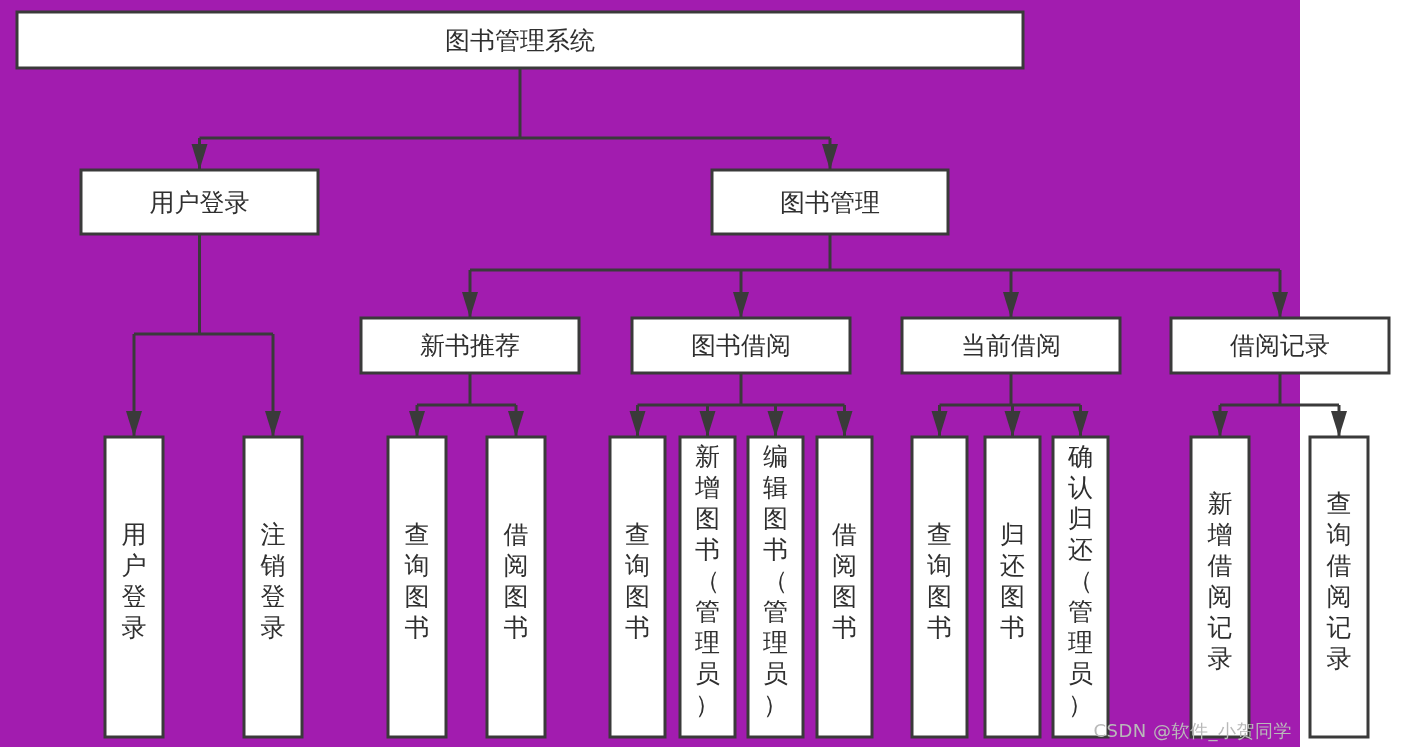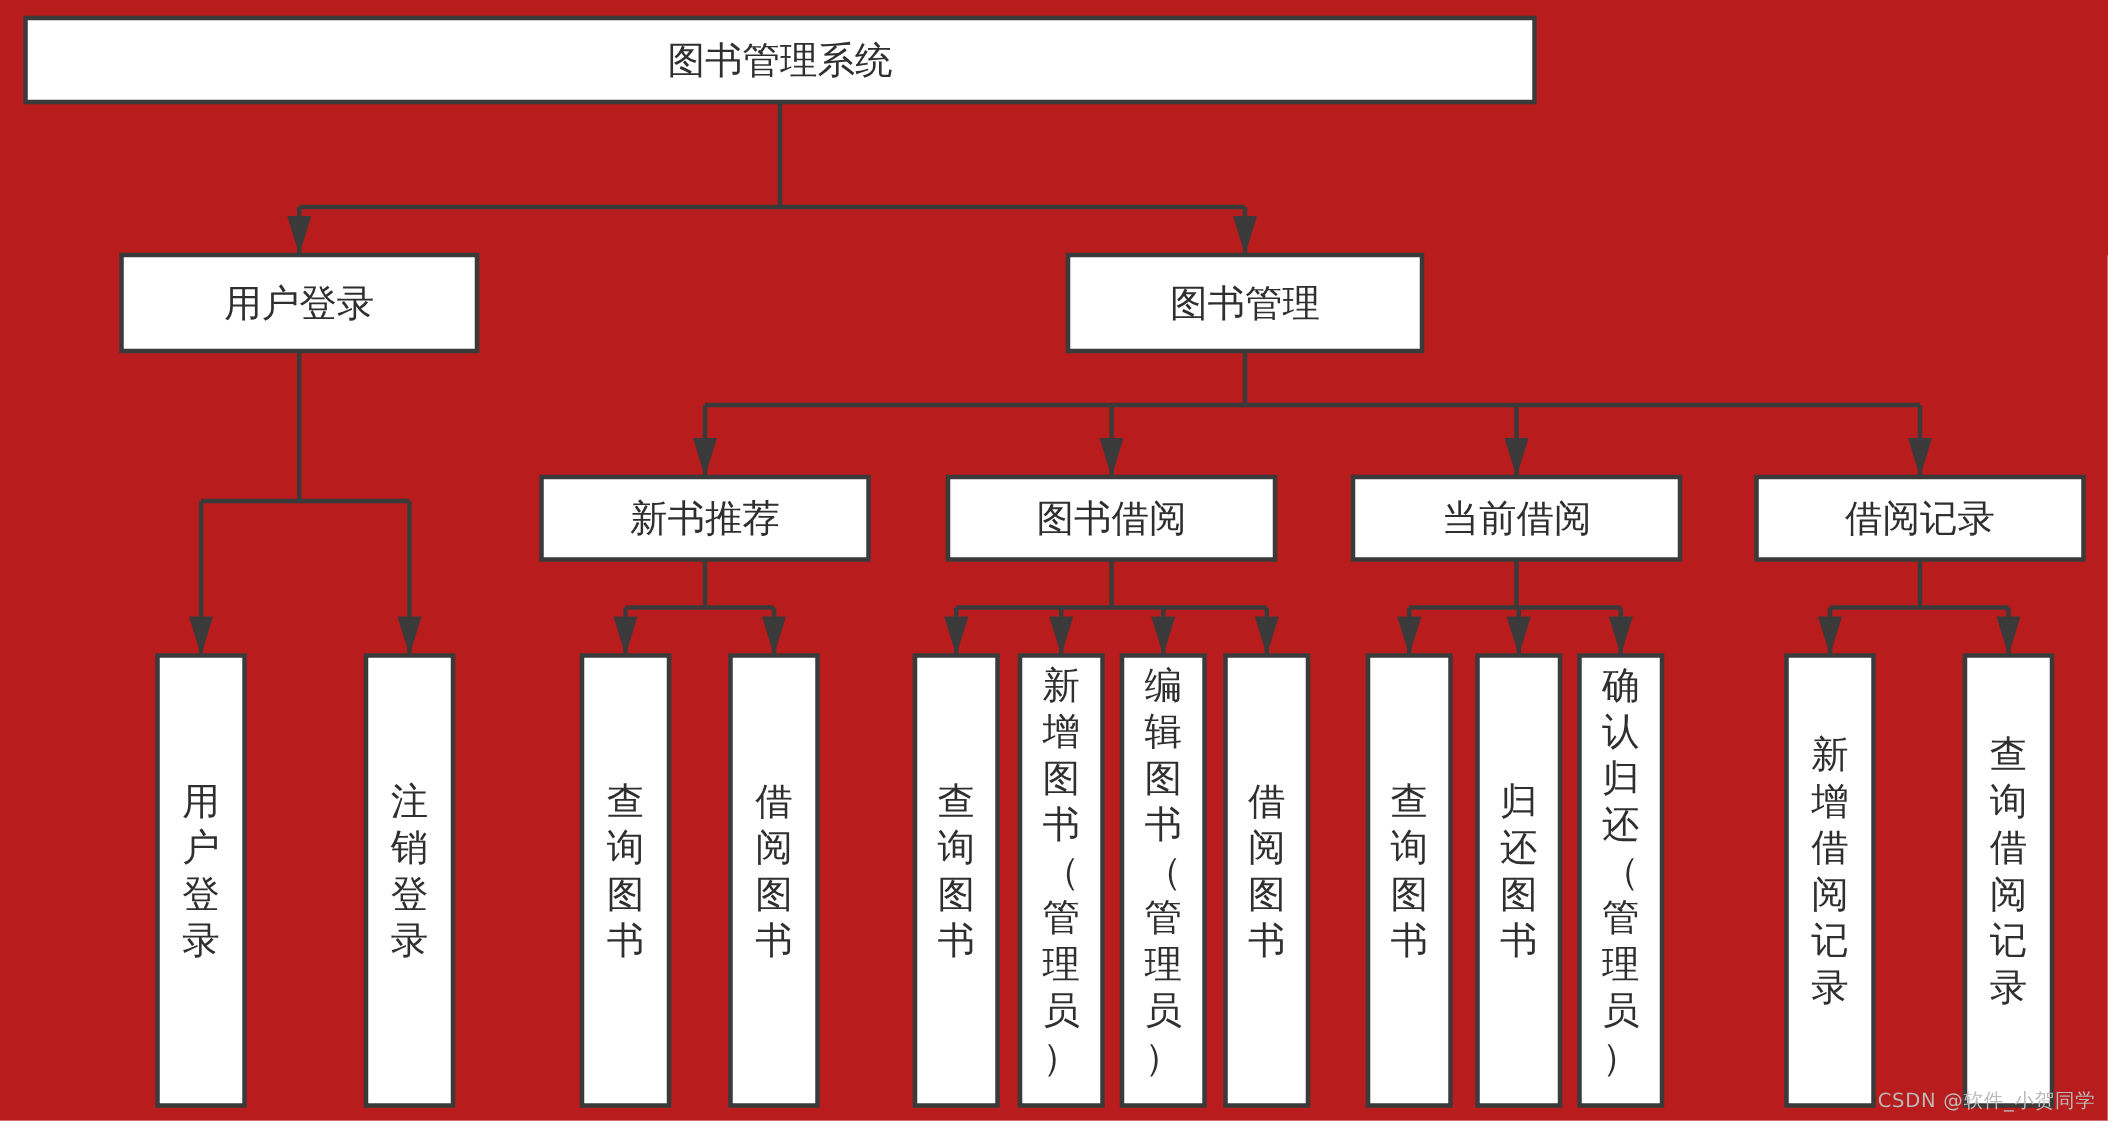--- a/index.html
+++ b/index.html
@@ -3,21 +3,21 @@
 <meta charset="utf-8">
 <title>图书管理系统 结构图</title>
 <style>
   html,body{margin:0;padding:0;background:#ffffff;}
   body{
     width:1405px;height:747px;
     font-family:"DejaVu Sans","Liberation Sans",sans-serif;
     overflow:hidden;
     position:relative;
   }
-  #diagram-root{position:relative;width:1405px;height:747px;background:#b91c1c;}
+  #diagram-root{position:relative;width:1300px;height:747px;background:#a21caf;}
   svg#chart{position:absolute;left:0;top:0;width:1405px;height:747px;display:block;}
 
   .node-box{
     fill:#ffffff;
     stroke:#3a3a3a;
     stroke-width:3;
   }
   .connector{
     stroke:#3a3a3a;
     stroke-width:3;
@@ -31,21 +31,21 @@
     font-family:"DejaVu Sans","Liberation Sans",sans-serif;
     text-anchor:middle;
   }
   .label-h{ font-size:25px; dominant-baseline:central; }
   .label-v{ font-size:25px; }
 
   .watermark{
     position:absolute;
     right:8px;
     bottom:4px;
-    font-size:13px;
+    font-size:18px;
     color:#b9b9b9;
     font-family:"DejaVu Sans","Liberation Sans",sans-serif;
     letter-spacing:0.5px;
     white-space:nowrap;
     pointer-events:none;
   }
 </style>
 </head>
 <body>
 

